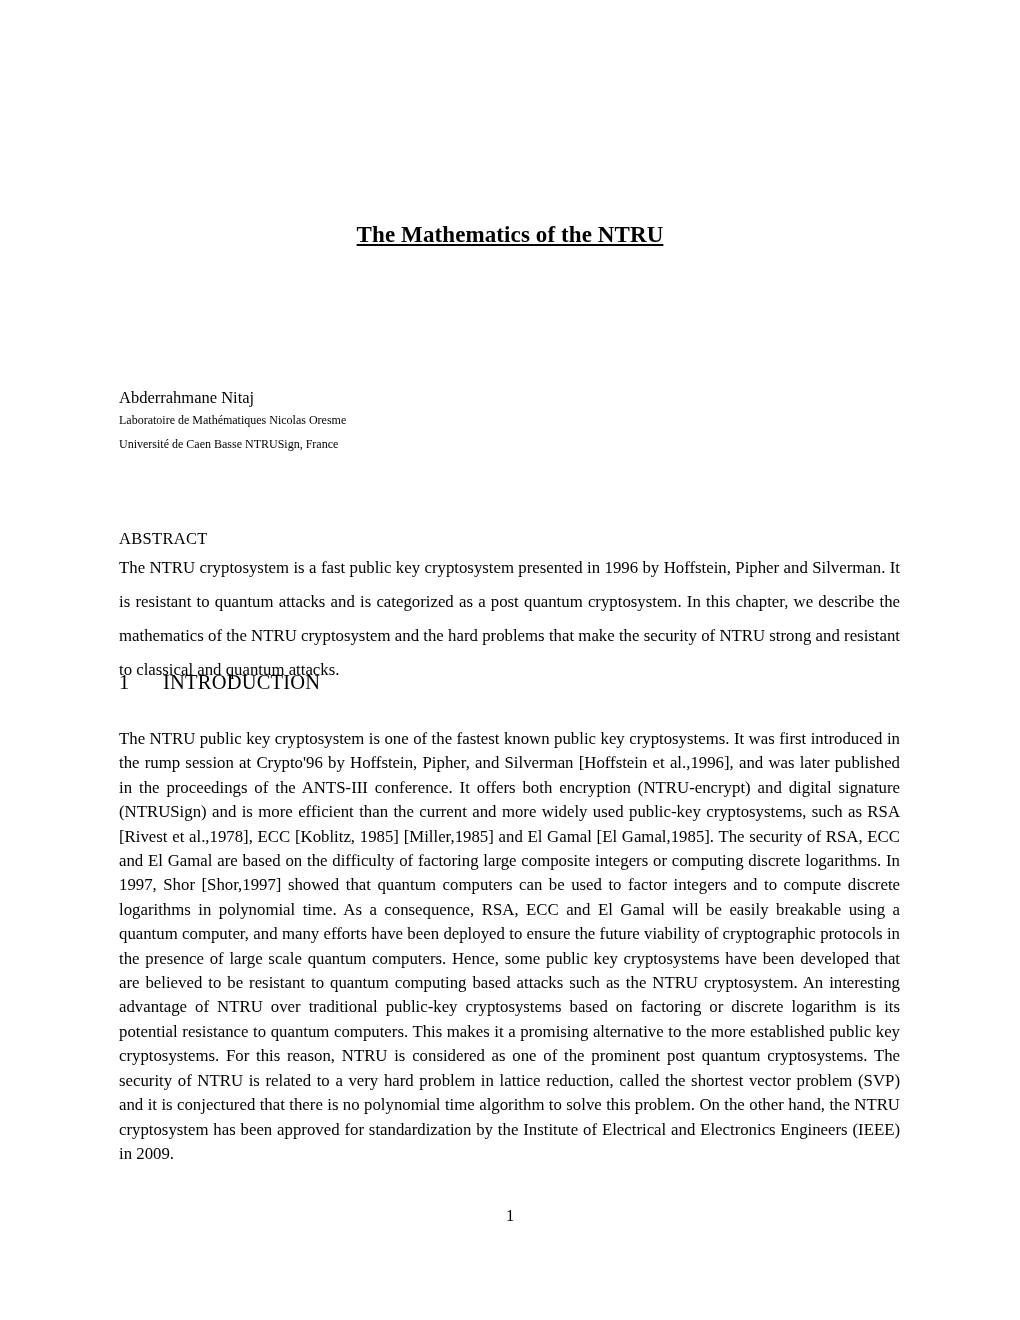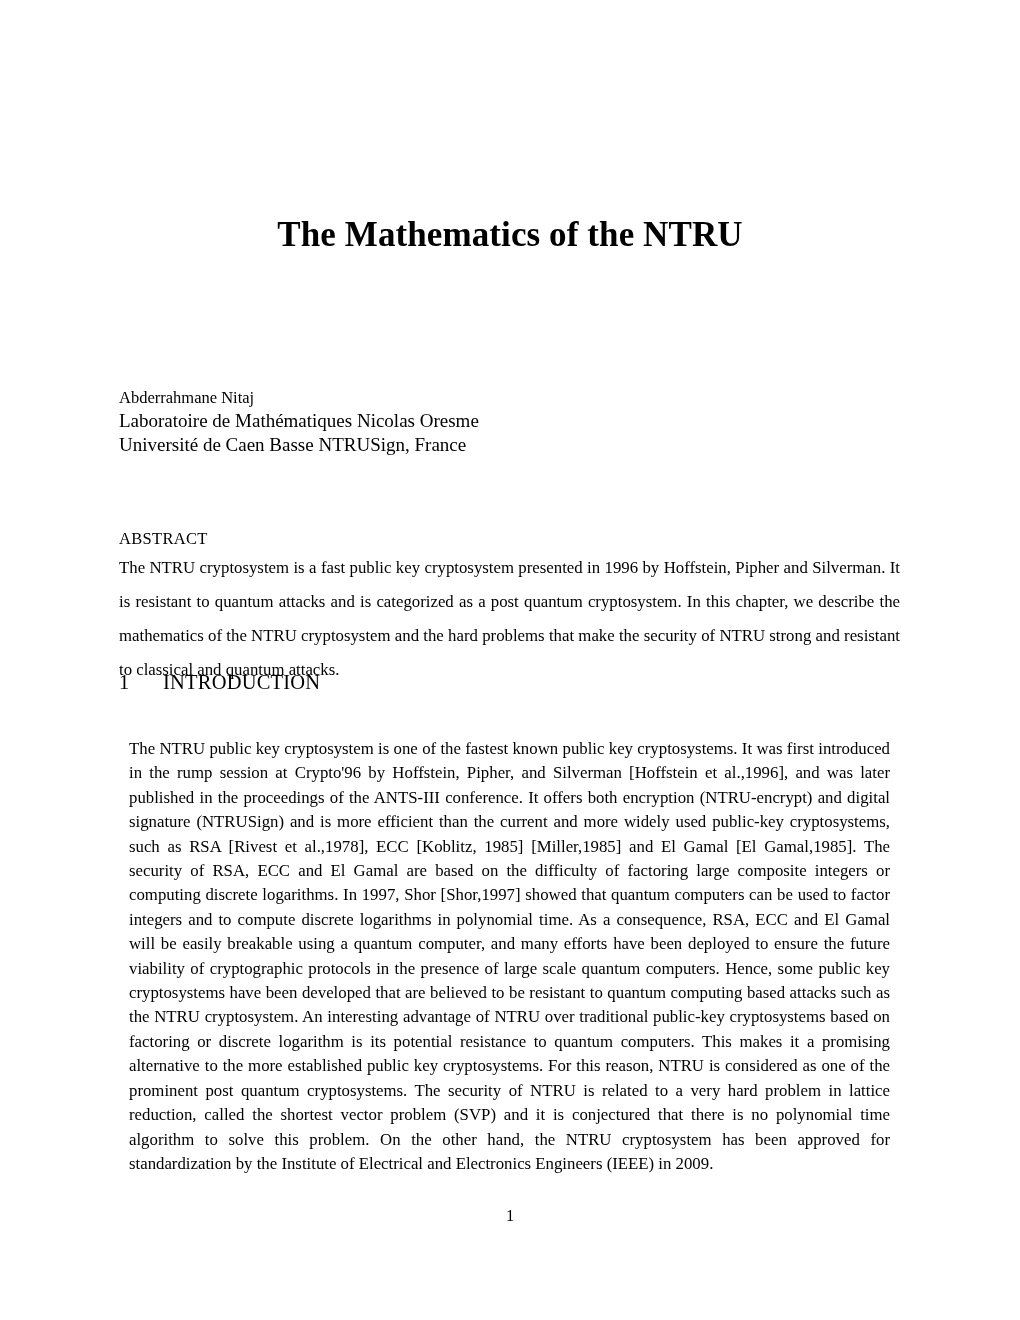--- a/index.html
+++ b/index.html
@@ -22,40 +22,41 @@
 
   
   .title-block {
     position: absolute;
     left: 0;
     top: 215px;
     width: 1020px;
     text-align: center;
   }
   .title-line {
-    font-size: 35px;
+    font-size: 23px;
     font-weight: bold;
     line-height: 40px;
     letter-spacing: 0.1px;
+    text-decoration: underline;
   }
 
   
   .author-block {
     position: absolute;
     left: 119px;
     top: 386px;
     width: 781px;
   }
   .author-name {
     font-size: 16.5px;
     font-weight: normal;
     line-height: 23px;
   }
   .author-affil {
-    font-size: 19px;
+    font-size: 12px;
     font-weight: normal;
     line-height: 23.5px;
   }
 
   
   .abstract-block {
     position: absolute;
     left: 119px;
     top: 527px;
     width: 781px;
@@ -95,21 +96,21 @@
     position: absolute;
     left: 119px;
     top: 727px;
     width: 781px;
   }
   .body-para {
     font-size: 16.8px;
     line-height: 24.4px;
     text-align: justify;
     text-justify: inter-word;
-    margin: 10px;
+    margin: 0;
     hyphens: manual;
   }
 
   
   .page-number {
     position: absolute;
     left: 0;
     top: 1206px;
     width: 1020px;
     text-align: center;

